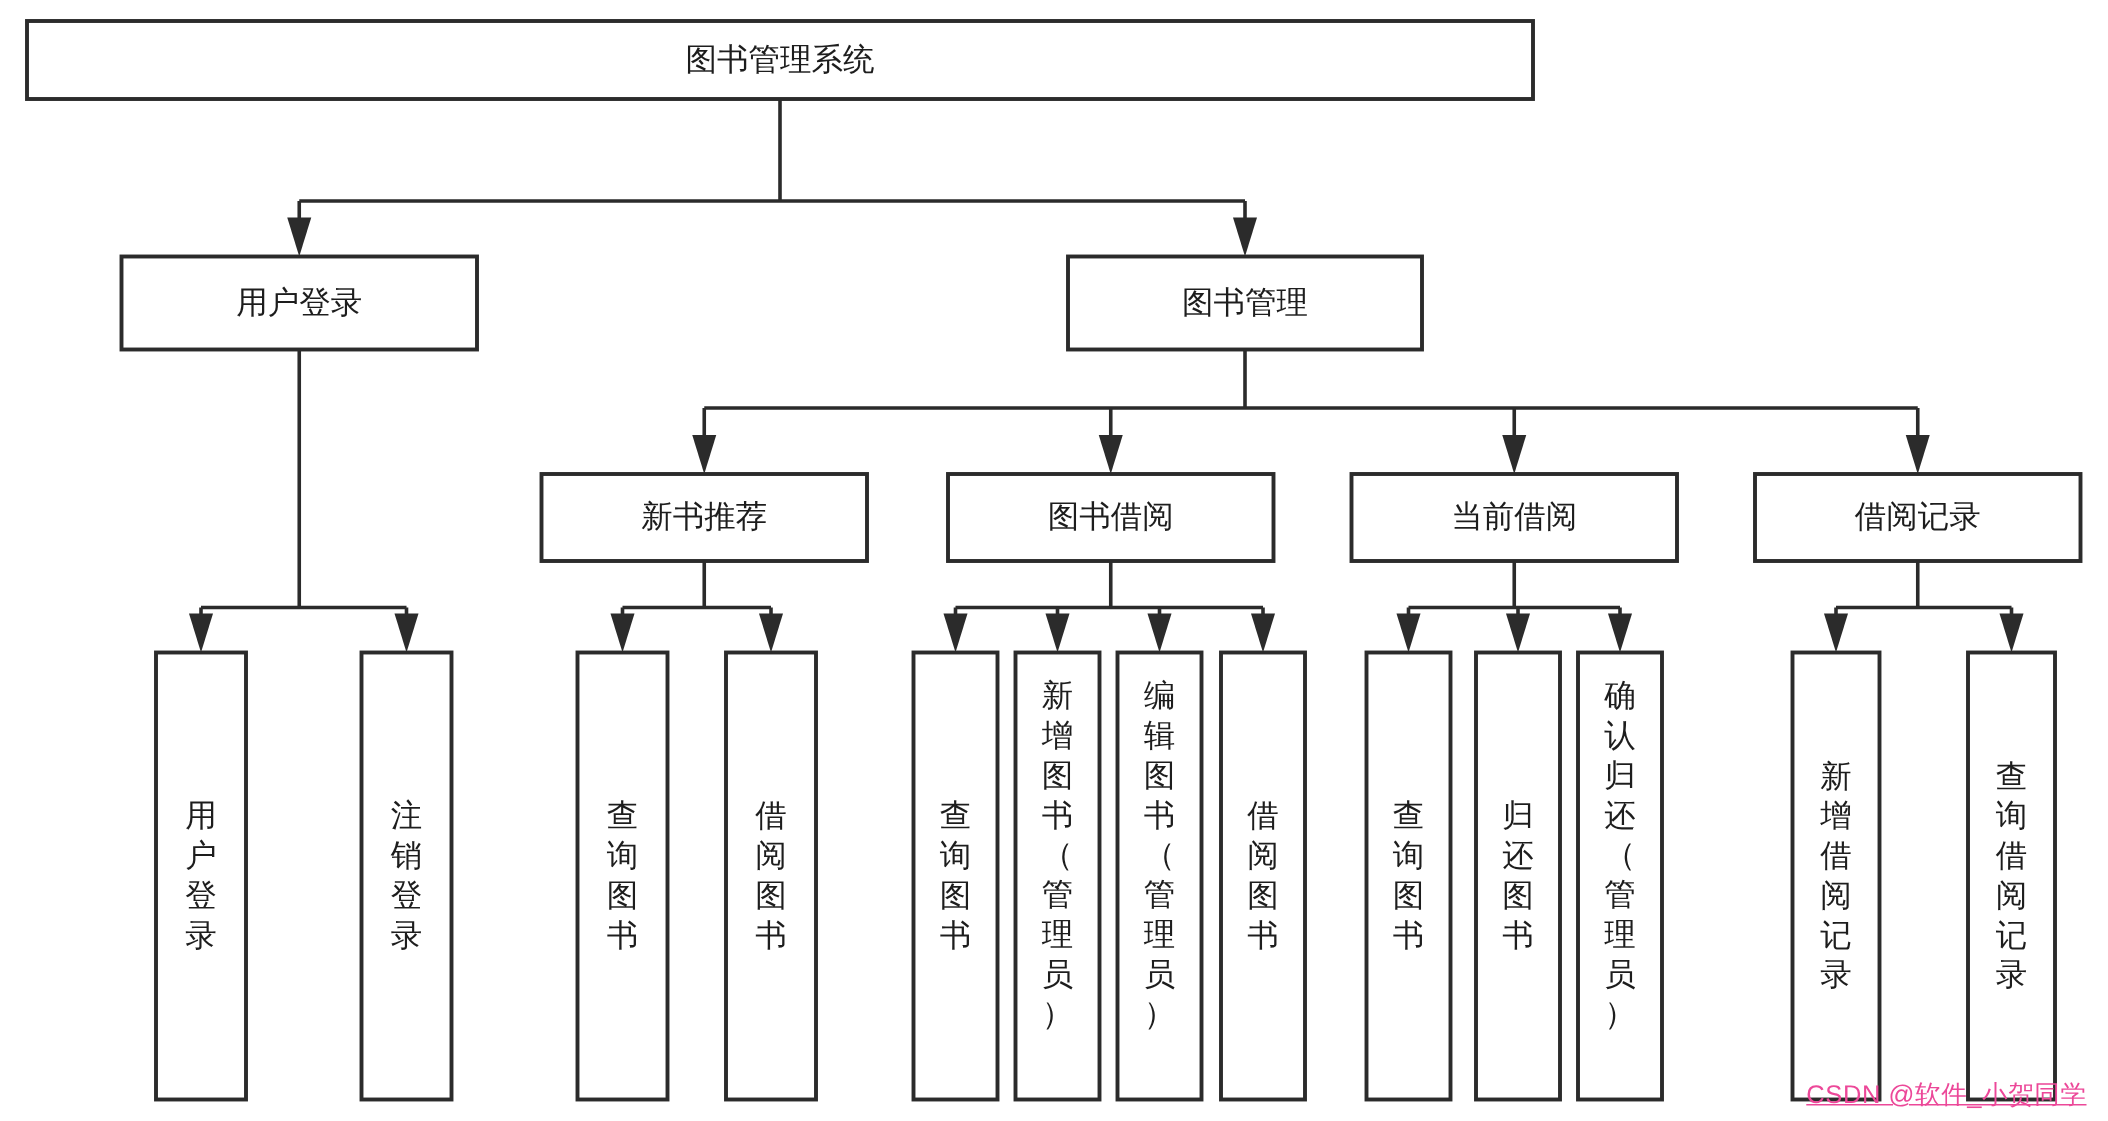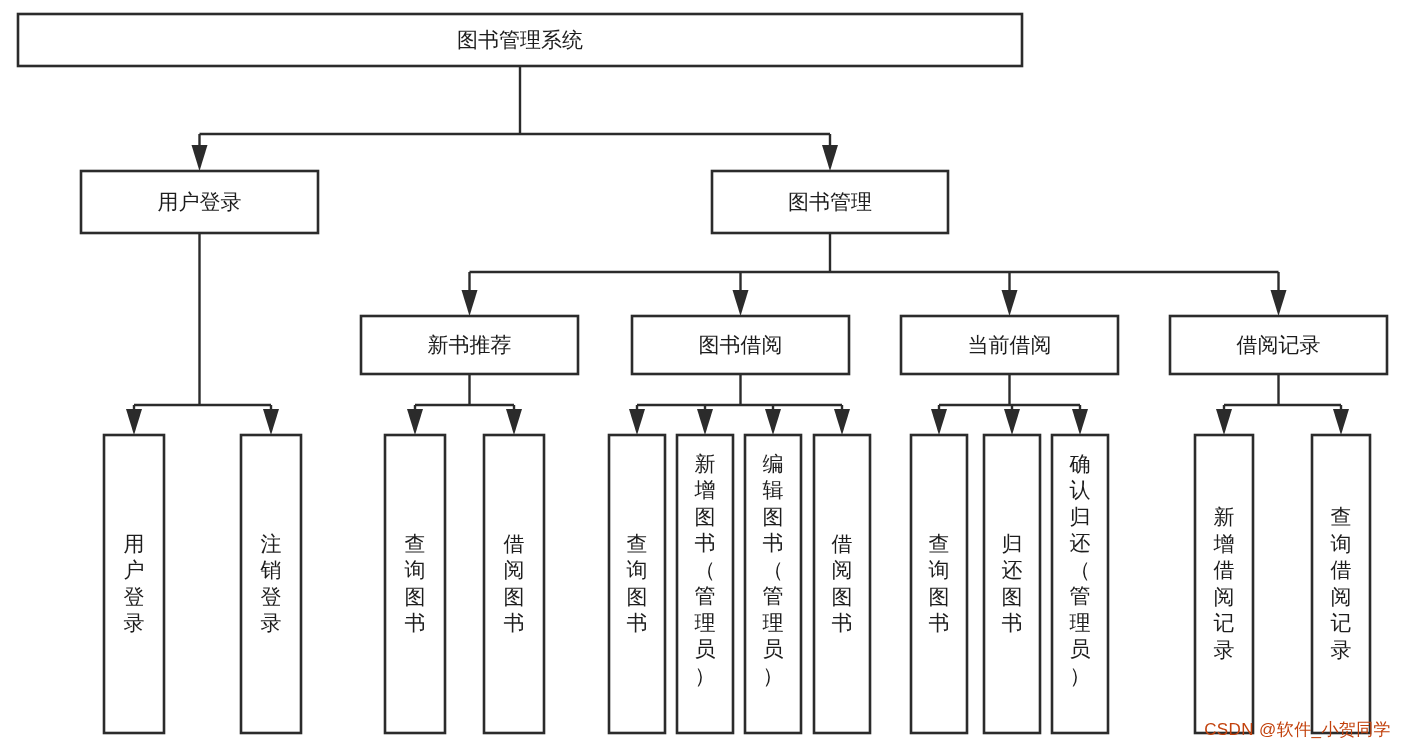--- a/index.html
+++ b/index.html
@@ -53,24 +53,25 @@
     font-size: 21px;
     fill: #1d1d1d;
     text-anchor: middle;
   }
   .watermark {
     position: absolute;
     right: 14px;
     bottom: 6px;
     font-family: "Liberation Sans", "DejaVu Sans", sans-serif;
     font-size: 17px;
-    color: #c2410c;
+    color: #ec4899;
     letter-spacing: 0.4px;
     white-space: nowrap;
     pointer-events: none;
+    text-decoration: underline;
   }
 </style>
 </head>
 <body>
 
 <div id="diagram-root">
   <svg id="diagram-svg" viewBox="0 0 1405 747">
     <g id="edges-layer">
         <g>
           <line x1="520" y1="66" x2="520" y2="134" class="edge-line"></line>

